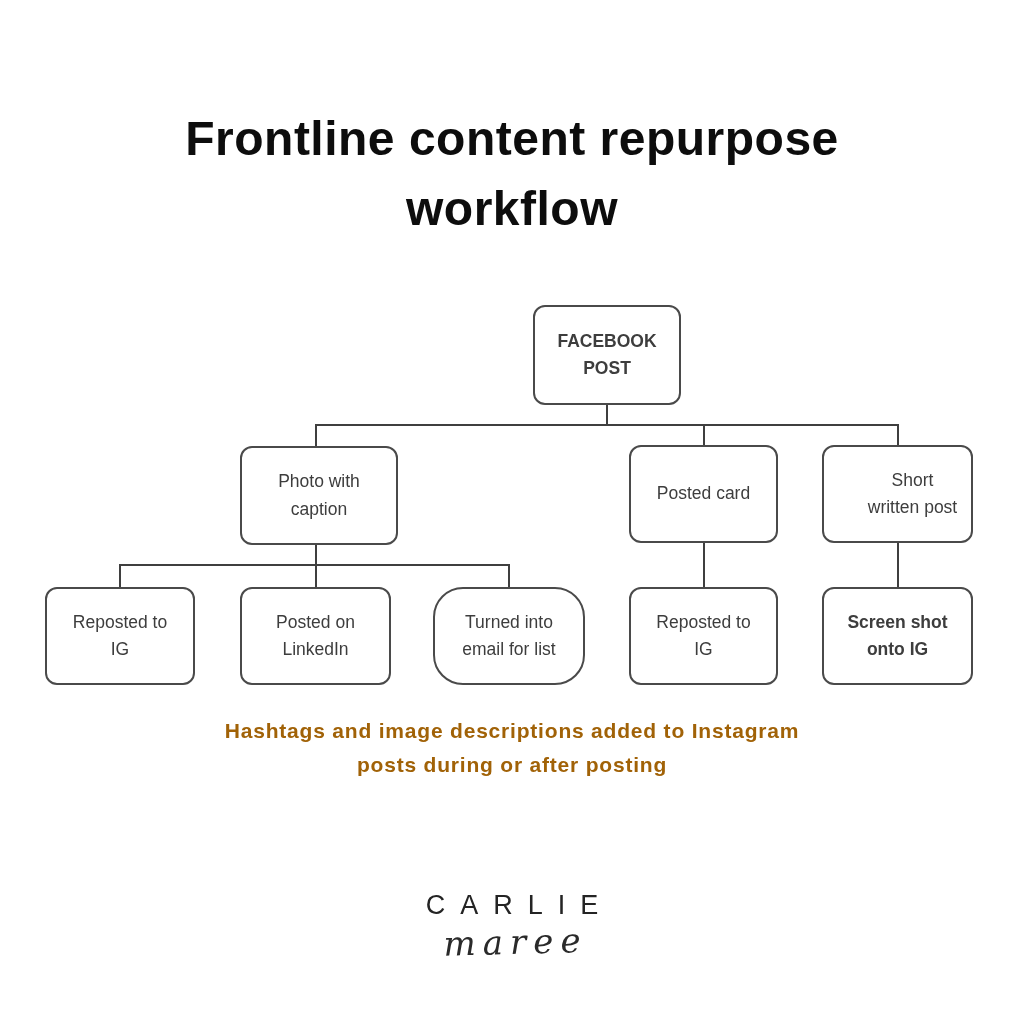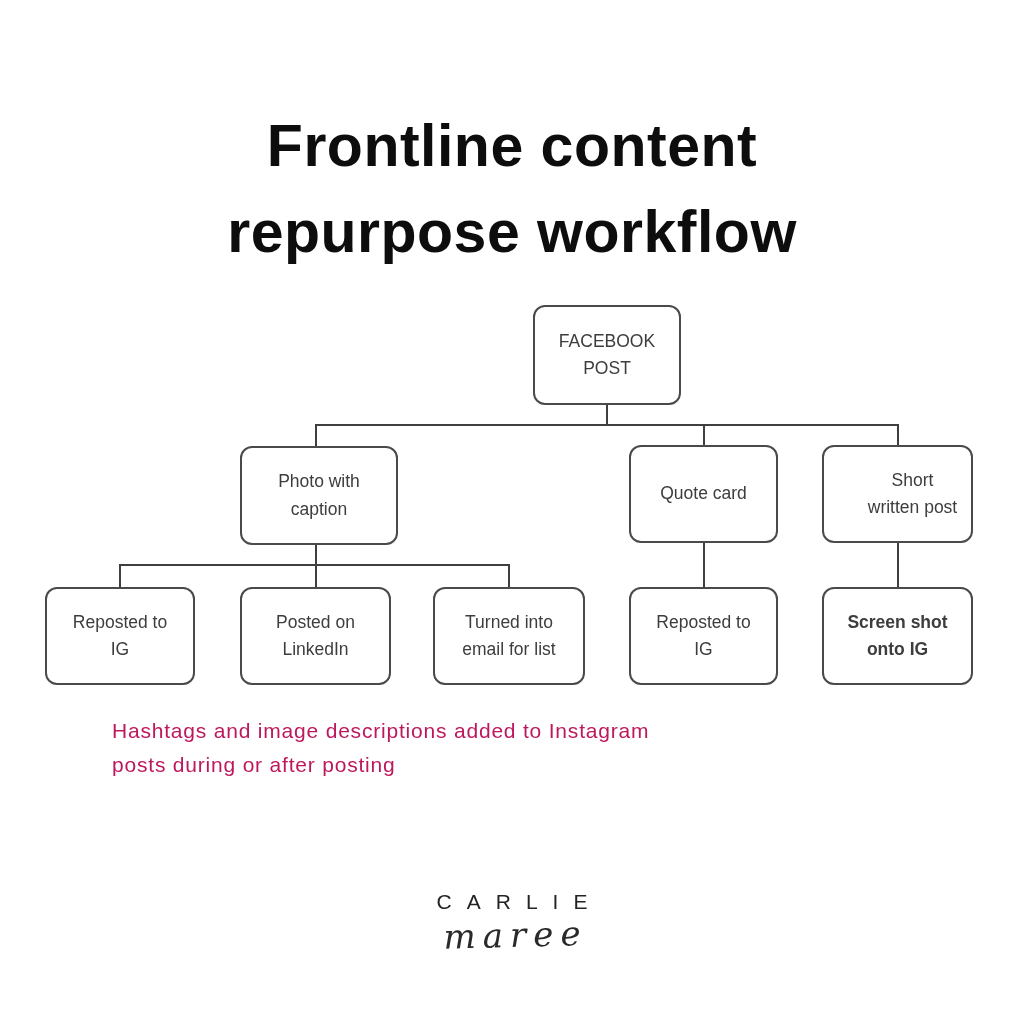--- a/index.html
+++ b/index.html
@@ -12,21 +12,21 @@
     overflow: hidden;
     font-family: "Liberation Sans", sans-serif;
   }
   
   .title {
     position: absolute;
     top: 104px;
     left: 122px;
     width: 780px;
     text-align: center;
-    font-size: 59px;
+    font-size: 48px;
     font-weight: 700;
     letter-spacing: 0.5px;
     line-height: 1.45;
     color: #0d0d0d;
   }
   
   .node {
     position: absolute;
     background: #ffffff;
     border: 2px solid #4a4a4a;
@@ -34,27 +34,27 @@
     display: flex;
     align-items: center;
     justify-content: center;
     text-align: center;
     color: #3d3d3d;
     font-size: 17.5px;
     line-height: 1.55;
     white-space: pre-line;
     padding: 4px 6px;
   }
-  #n-facebook      { left: 533px; top: 305px; width: 148px; height: 100px; }
+  #n-facebook      { left: 533px; top: 305px; width: 148px; height: 100px; font-weight: bold; }
   #n-photo         { left: 240px; top: 446px; width: 158px; height:  99px; }
   #n-quote         { left: 629px; top: 445px; width: 149px; height:  98px; }
   #n-short         { left: 822px; top: 445px; width: 151px; height:  98px; padding-left: 36px; }
   #n-reposted-ig-1 { left:  45px; top: 587px; width: 150px; height:  98px; }
   #n-linkedin      { left: 240px; top: 587px; width: 151px; height:  98px; border-radius: 12px; }
-  #n-email         { left: 433px; top: 587px; width: 152px; height:  98px; }
+  #n-email         { left: 433px; top: 587px; width: 152px; height:  98px; border-radius: 30px; }
   #n-reposted-ig-2 { left: 629px; top: 587px; width: 149px; height:  98px; }
   #n-screenshot    { left: 822px; top: 587px; width: 151px; height:  98px; font-weight: bold; }
   
   .line { position: absolute; background: #3f3f3f; }
   .line.h { height: 2px; }
   .line.v { width: 2px; }
   #l-root-v    { left: 606px; top: 405px; height: 21px; }
   #l-lvl1-h    { left: 315px; top: 424px; width: 584px; }
   #l-photo-t   { left: 315px; top: 424px; height: 24px; }
   #l-quote-t   { left: 703px; top: 424px; height: 23px; }
@@ -65,39 +65,39 @@
   #l-link-t    { left: 315px; top: 564px; height: 25px; }
   #l-email-t   { left: 508px; top: 564px; height: 25px; }
   #l-quote-b   { left: 703px; top: 543px; height: 46px; }
   #l-short-b   { left: 897px; top: 543px; height: 46px; }
   
   .note {
     position: absolute;
     top: 714px;
     left: 112px;
     width: 800px;
-    text-align: left;
+    text-align: center;
     font-size: 21px;
-    font-weight: 400;
+    font-weight: 700;
     letter-spacing: 0.8px;
     line-height: 1.6;
-    color: #be185d;
+    color: #a16207;
     white-space: pre-line;
   }
   
   .logo {
     position: absolute;
     top: 890px;
     left: 312px;
     width: 400px;
     text-align: center;
     color: #242424;
   }
   .logo-name {
-    font-size: 21px;
+    font-size: 27px;
     font-weight: 400;
     letter-spacing: 15px;
     padding-left: 15px; 
     color: #242424;
   }
   .logo-subname {
     margin-top: 1px;
     font-family: "DejaVu Serif", serif;
     font-style: italic;
     font-size: 34px;
@@ -129,21 +129,21 @@
 
   <div class="node" id="n-facebook">
     <span>FACEBOOK
 POST</span>
   </div>
   <div class="node" id="n-photo">
     <span>Photo with
 caption</span>
   </div>
   <div class="node" id="n-quote">
-    <span>Quote card</span>
+    <span>Posted card</span>
   </div>
   <div class="node" id="n-short">
     <span>Short
 written post</span>
   </div>
   <div class="node" id="n-reposted-ig-1">
     <span>Reposted to
 IG</span>
   </div>
   <div class="node" id="n-linkedin">

